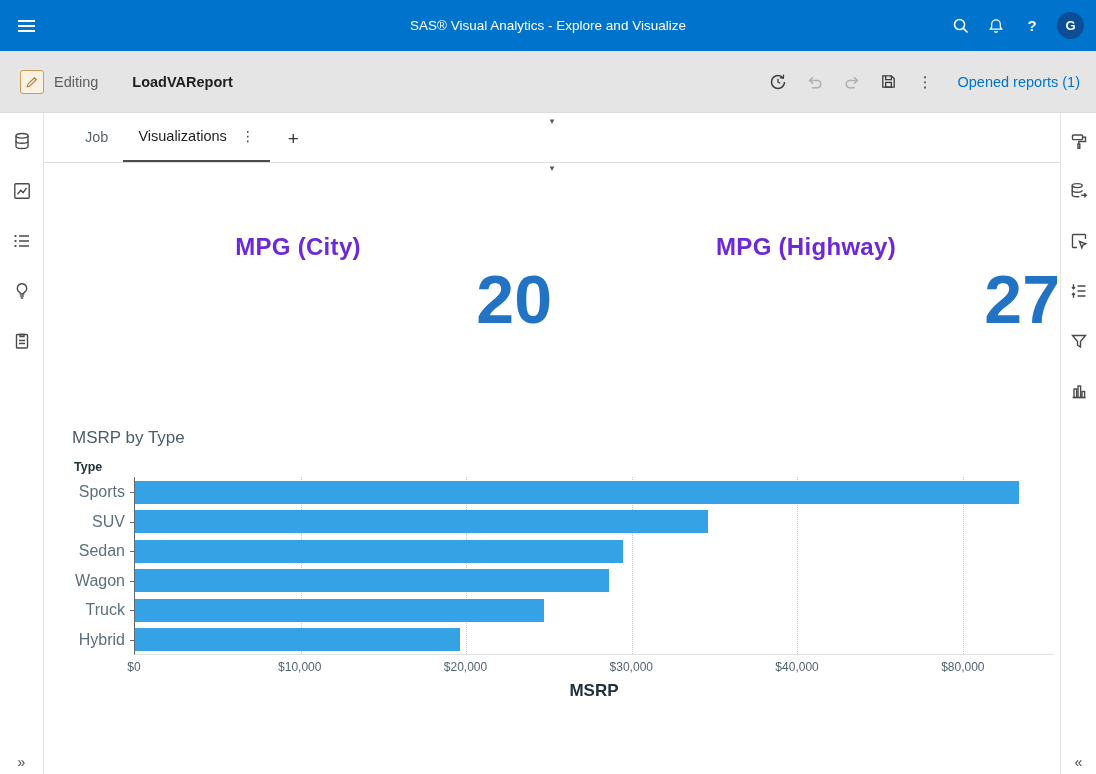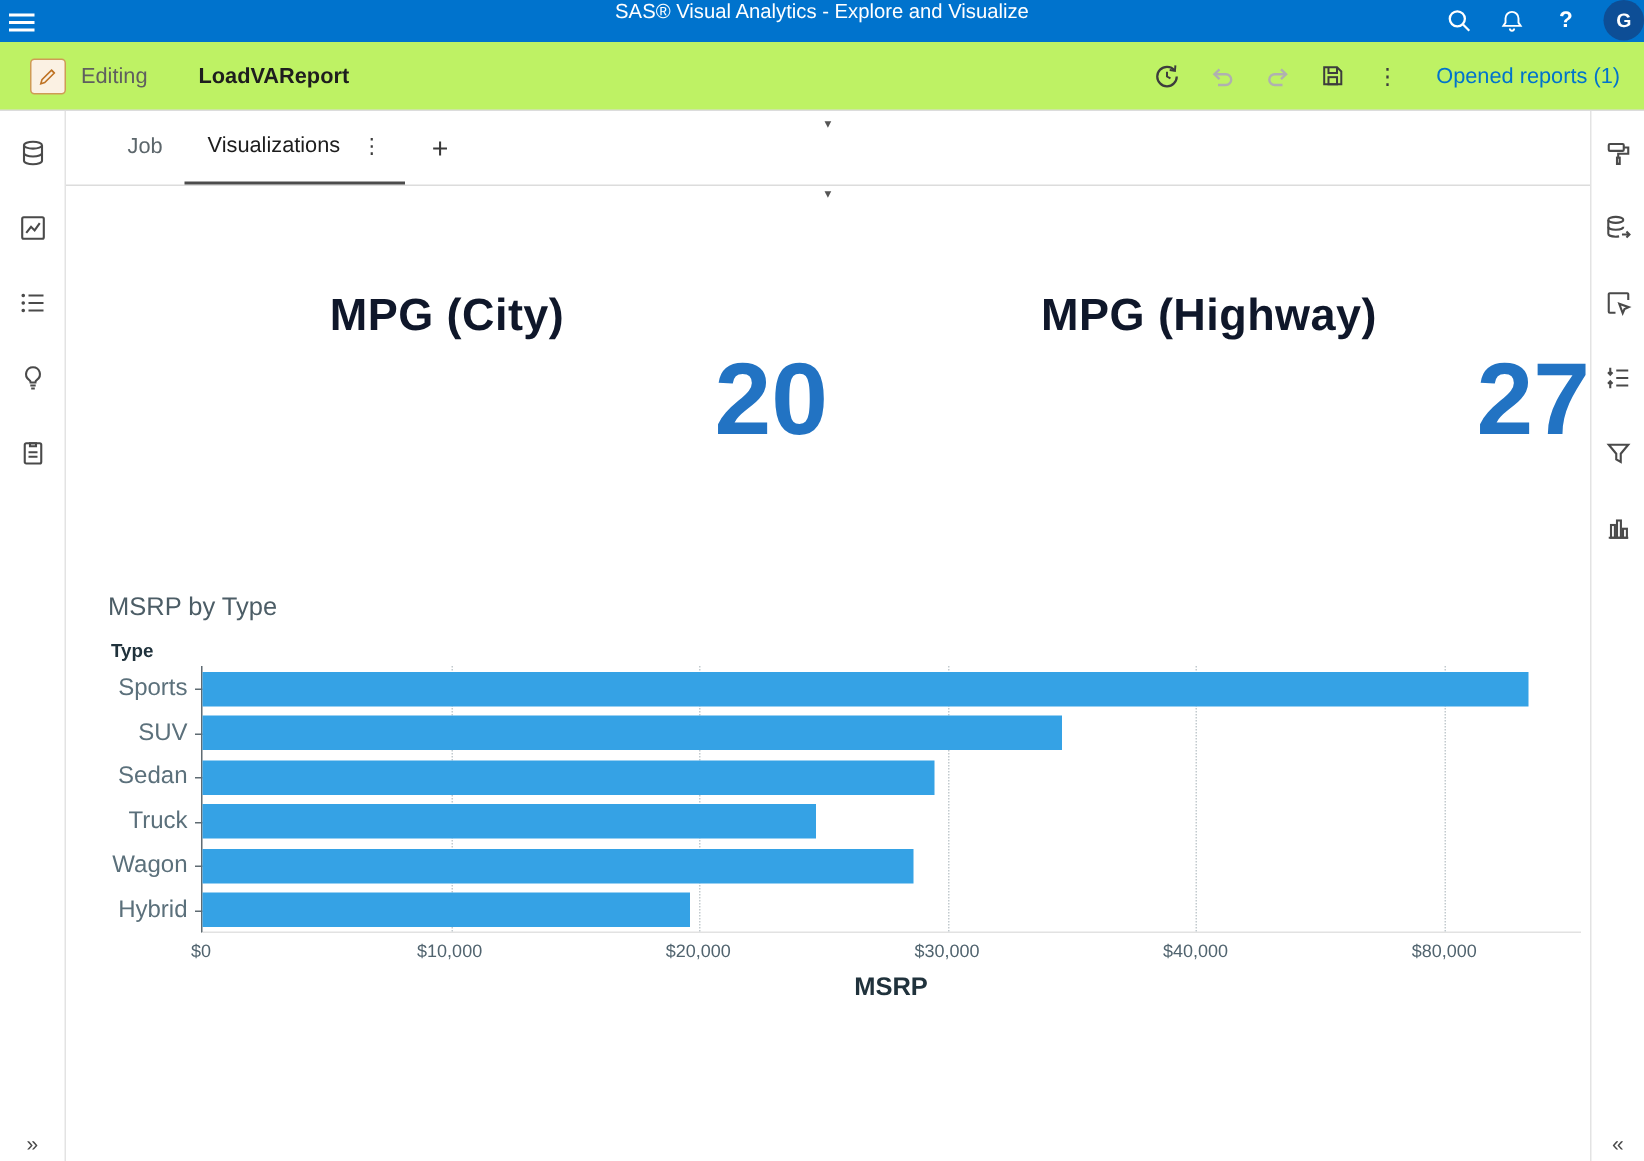--- a/index.html
+++ b/index.html
@@ -1,34 +1,34 @@
 <!DOCTYPE html>
 <html style="--brand: #0073cd; --brand_dark: #0d4e96; --link: #0073cd; --kpi_value: #2273c3; --bar: #35a2e5; --active_tab_underline: #4c4c4c;"><head>
 <meta charset="utf-8">
 <style>
   * { box-sizing: border-box; margin: 0; padding: 0; }
   html,body { width:1096px; height:774px; overflow:hidden; background:#fff;
     font-family:"Liberation Sans", sans-serif; }
   .app { width:1096px; height:774px; display:flex; flex-direction:column; position:relative; background:#fff; }
 
   
-  .topbar { height:28px; background:var(--brand,#0073cd); display:flex; align-items:flex-start;
-    padding:0 0; position:relative; flex:none; color:#fff; }
+  .topbar { height:51px; background:var(--brand,#0073cd); display:flex; align-items:center;
+    padding:0 12px; position:relative; flex:none; color:#fff; }
   .burger { background:none; border:none; cursor:pointer; padding:6px; }
   .burger i { display:block; width:17px; height:2px; background:#fff; margin:3px 0; }
   .topbar-title { position:absolute; left:50%; transform:translateX(-50%); font-size:13.5px; color:#fff; white-space:nowrap; }
   .topbar-right { margin-left:auto; display:flex; align-items:center; gap:13px; }
   .icon-btn { background:none; border:none; cursor:pointer; display:flex; align-items:center; justify-content:center; padding:2px; }
   .help-btn { color:#fff; font-size:15px; font-weight:bold; width:24px; }
   .avatar { width:27px; height:27px; border-radius:50%; background:var(--brand_dark,#0d4e96);
     color:#fff; font-size:13px; font-weight:bold; border:none; cursor:pointer;
     display:flex; align-items:center; justify-content:center; }
 
   
-  .toolbar { height:46px; background:#bef264; border-bottom:1px solid #dcdcdc; display:flex;
+  .toolbar { height:62px; background:#e5e5e5; border-bottom:1px solid #dcdcdc; display:flex;
     align-items:center; padding:0 16px 0 20px; flex:none; }
   .edit-badge { width:24px; height:24px; border:1px solid #cf9b55; background:#fbf1e3; border-radius:3px;
     display:flex; align-items:center; justify-content:center; margin-right:10px; cursor:pointer; }
   .mode-label { font-size:14.5px; color:#5f5f5f; margin-right:34px; }
   .report-name { font-size:14.5px; font-weight:bold; color:#1e1e1e; }
   .toolbar-right { margin-left:auto; display:flex; align-items:center; gap:13px; }
   .kebab { font-size:15px; color:#3d3d3d; background:none; border:none; cursor:pointer; padding:0 4px; }
   .opened-link { background:none; border:none; cursor:pointer; font-size:14.5px; color:var(--link,#0073cd); margin-left:8px; }
 
   
@@ -52,21 +52,21 @@
   .tab.active { color:#1d1d1d; border-bottom:2px solid var(--active_tab_underline,#4c4c4c); }
   .tab-kebab { margin-left:14px; color:#3d3d3d; font-size:14px; cursor:pointer; }
   .add-tab { margin-left:18px; margin-bottom:14px; font-size:19px; color:#3a3a3a; background:none; border:none; cursor:pointer; line-height:1; }
 
   
   .canvas { flex:1; position:relative; overflow:hidden; background:#fff; }
   .canvas .caret { top:1px; }
 
   .kpi-row { display:flex; margin-top:70px; }
   .kpi { flex:1; text-align:center; cursor:default; }
-  .kpi-title { font-size:30px; font-weight:bold; color:#0f172a; letter-spacing:.3px; }
+  .kpi-title { font-size:24px; font-weight:bold; color:#6d28d9; letter-spacing:.3px; }
   .kpi-value { font-size:68px; font-weight:600; color:var(--kpi_value,#2273c3); line-height:1.08; margin-top:2px;text-align:right; }
 
   
   .chart { margin:92px 6px 0 28px; }
   .chart-title { font-size:17px; font-weight:normal; color:#4c5d66; }
   .axis-ylabel { font-size:12.5px; font-weight:bold; color:#20323c; margin:12px 0 3px 2px; }
   .plot { position:relative; margin-left:62px; border-left:1px solid #5f6b72; border-bottom:1px solid #e2e2e2; }
   .gridlines { position:absolute; inset:0; pointer-events:none; }
   .gridline { position:absolute; top:0; bottom:0; width:0; border-left:1px dotted #c2cace; }
   .bar-row { position:relative; height:29.5px; display:flex; align-items:center; }
@@ -236,28 +236,28 @@
                   <span class="cat-label">SUV</span>
                   <span class="cat-tick"></span>
                   <div class="bar" style="width: 62.3423%; background: rgb(53, 162, 229);"></div>
                 </div>
                 <div class="bar-row">
                   <span class="cat-label">Sedan</span>
                   <span class="cat-tick"></span>
                   <div class="bar" style="width: 53.1532%; background: rgb(53, 162, 229);"></div>
                 </div>
                 <div class="bar-row">
+                  <span class="cat-label">Wagon</span>
+                  <span class="cat-tick"></span>
+                  <div class="bar" style="width: 51.5315%; background: rgb(53, 162, 229);"></div>
+                </div>
+                <div class="bar-row">
                   <span class="cat-label">Truck</span>
                   <span class="cat-tick"></span>
                   <div class="bar" style="width: 44.5045%; background: rgb(53, 162, 229);"></div>
-                </div>
-                <div class="bar-row">
-                  <span class="cat-label">Wagon</span>
-                  <span class="cat-tick"></span>
-                  <div class="bar" style="width: 51.5315%; background: rgb(53, 162, 229);"></div>
                 </div>
                 <div class="bar-row">
                   <span class="cat-label">Hybrid</span>
                   <span class="cat-tick"></span>
                   <div class="bar" style="width: 35.3153%; background: rgb(53, 162, 229);"></div>
                 </div>
               </div>
           </div>
           <div class="x-axis">
               <span class="x-tick" style="left: 0%;">$0</span>

